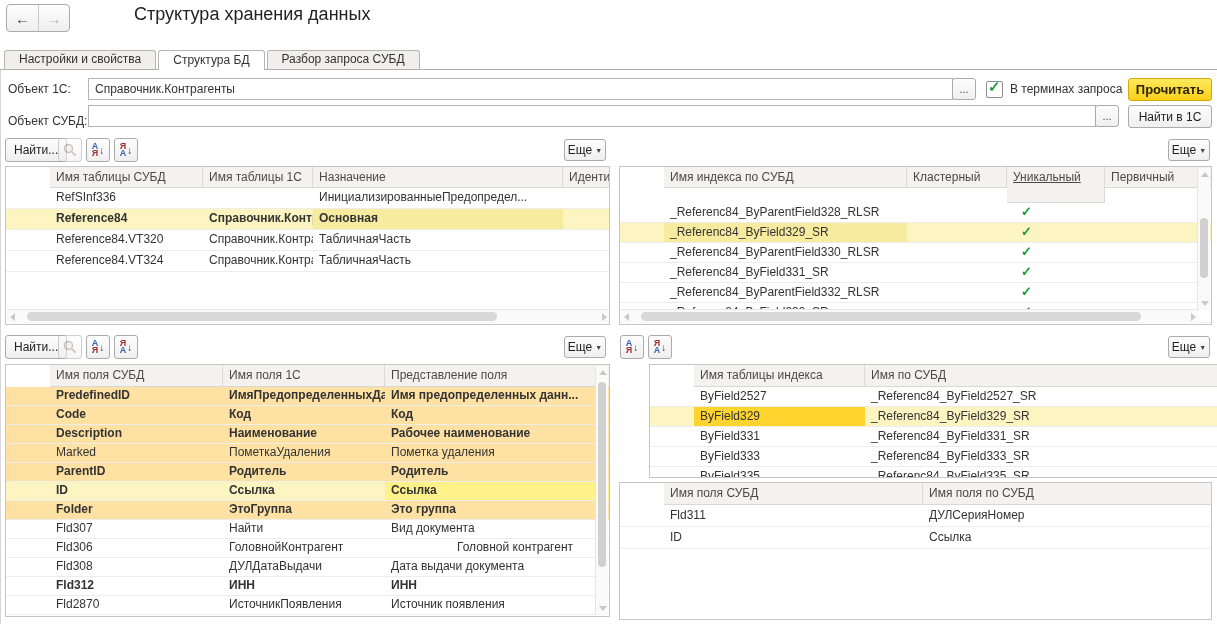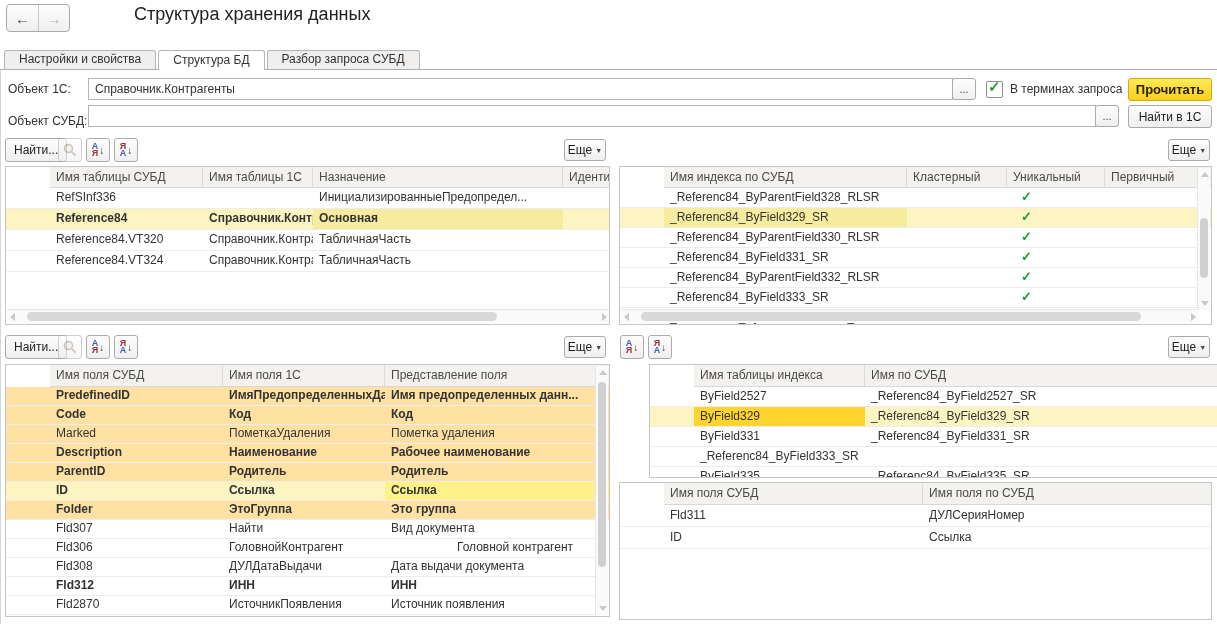--- a/index.html
+++ b/index.html
@@ -168,21 +168,21 @@
       <span class="harrow l"></span>
       <span class="harrow r"></span>
       <span class="hthumb" style="left:20px;width:470px;"></span>
     </div>
   </div>
 
   <div class="tbl" style="left:619px;top:166px;width:593px;height:159px;">
       <div class="trow thead">
         <div class="tcell" style="width: 243px; height: 21px; line-height: 20px;">Имя индекса по СУБД</div>
         <div class="tcell" style="width: 100px; height: 21px; line-height: 20px;">Кластерный</div>
-        <div class="tcell" style="width: 98px; height: 21px; line-height: 20px;">Уникальный</div>
+        <div class="tcell" style="width: 98px; height: 36px; line-height: 20px; text-decoration: underline;">Уникальный</div>
         <div class="tcell" style="width: 152px; height: 21px; line-height: 20px;">Первичный</div>
       </div>
       <div class="tbody">
         <div class="trow">
           <div class="tcell" style="width: 243px; height: 19px; line-height: 18px;">_Referenc84_ByParentField328_RLSR</div>
           <div class="tcell" style="width: 100px; height: 19px; line-height: 18px;"></div>
           <div class="tcell chk" style="width: 98px; height: 19px; line-height: 18px;">✓</div>
           <div class="tcell" style="width: 152px; height: 19px; line-height: 18px;"></div>
         </div>
         <div class="trow hl-sel">
@@ -297,31 +297,31 @@
         <div class="trow bold hl-orange">
           <div class="tcell" style="width: 173px; height: 18px; line-height: 17px;">PredefinedID</div>
           <div class="tcell" style="width: 162px; height: 18px; line-height: 17px;">ИмяПредопределенныхДанн...</div>
           <div class="tcell" style="width: 260px; height: 18px; line-height: 17px;">Имя предопределенных данн...</div>
         </div>
         <div class="trow bold hl-orange">
           <div class="tcell" style="width: 173px; height: 18px; line-height: 17px;">Code</div>
           <div class="tcell" style="width: 162px; height: 18px; line-height: 17px;">Код</div>
           <div class="tcell" style="width: 260px; height: 18px; line-height: 17px;">Код</div>
         </div>
+        <div class="trow bold hl-orange">
+          <div class="tcell" style="width: 173px; height: 18px; line-height: 17px;">Description</div>
+          <div class="tcell" style="width: 162px; height: 18px; line-height: 17px;">Наименование</div>
+          <div class="tcell" style="width: 260px; height: 18px; line-height: 17px;">Рабочее наименование</div>
+        </div>
         <div class="trow hl-orange">
           <div class="tcell" style="width: 173px; height: 18px; line-height: 17px;">Marked</div>
           <div class="tcell" style="width: 162px; height: 18px; line-height: 17px;">ПометкаУдаления</div>
           <div class="tcell" style="width: 260px; height: 18px; line-height: 17px;">Пометка удаления</div>
         </div>
         <div class="trow bold hl-orange">
-          <div class="tcell" style="width: 173px; height: 18px; line-height: 17px;">Description</div>
-          <div class="tcell" style="width: 162px; height: 18px; line-height: 17px;">Наименование</div>
-          <div class="tcell" style="width: 260px; height: 18px; line-height: 17px;">Рабочее наименование</div>
-        </div>
-        <div class="trow bold hl-orange">
           <div class="tcell" style="width: 173px; height: 18px; line-height: 17px;">ParentID</div>
           <div class="tcell" style="width: 162px; height: 18px; line-height: 17px;">Родитель</div>
           <div class="tcell" style="width: 260px; height: 18px; line-height: 17px;">Родитель</div>
         </div>
         <div class="trow bold hl-sel">
           <div class="tcell" style="width: 173px; height: 18px; line-height: 17px;">ID</div>
           <div class="tcell" style="width: 162px; height: 18px; line-height: 17px;">Ссылка</div>
           <div class="tcell cur-mid" style="width: 260px; height: 18px; line-height: 17px;">Ссылка</div>
         </div>
         <div class="trow bold hl-orange">
@@ -374,20 +374,21 @@
         </div>
         <div class="trow hl-sel">
           <div class="tcell cur-gold" style="width: 171px; height: 19px; line-height: 18px;">ByField329</div>
           <div class="tcell" style="width: 410px; height: 19px; line-height: 18px;">_Referenc84_ByField329_SR</div>
         </div>
         <div class="trow">
           <div class="tcell" style="width: 171px; height: 19px; line-height: 18px;">ByField331</div>
           <div class="tcell" style="width: 410px; height: 19px; line-height: 18px;">_Referenc84_ByField331_SR</div>
         </div>
         <div class="trow">
+          <div class="tcell" style="width: 171px; height: 19px; line-height: 18px;">ByField333</div>
           <div class="tcell" style="width: 410px; height: 19px; line-height: 18px;">_Referenc84_ByField333_SR</div>
         </div>
         <div class="trow">
           <div class="tcell" style="width: 171px; height: 19px; line-height: 18px;">ByField335</div>
           <div class="tcell" style="width: 410px; height: 19px; line-height: 18px;">_Referenc84_ByField335_SR</div>
         </div>
       </div>
     <div class="vscroll" style="bottom:1px;">
       <span class="varrow d"></span>
       <span class="vthumb" style="top:3px;height:55px;"></span>

